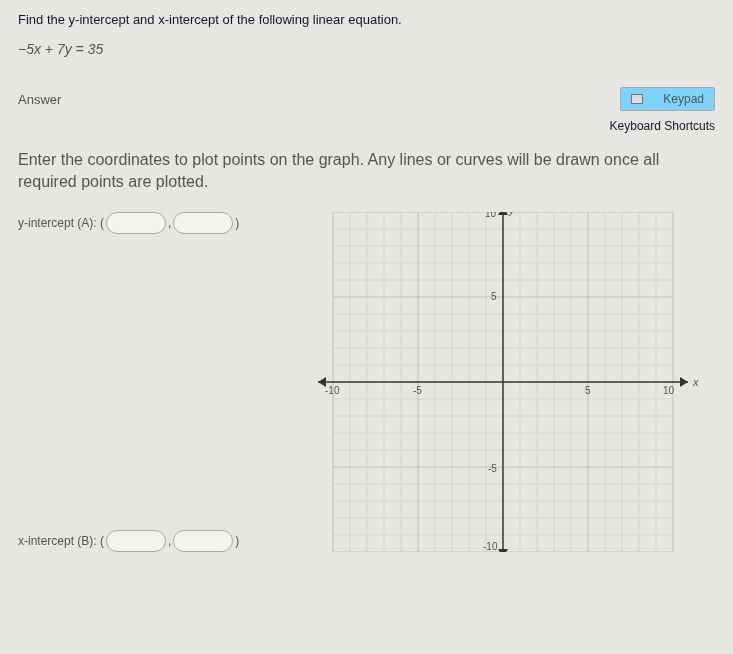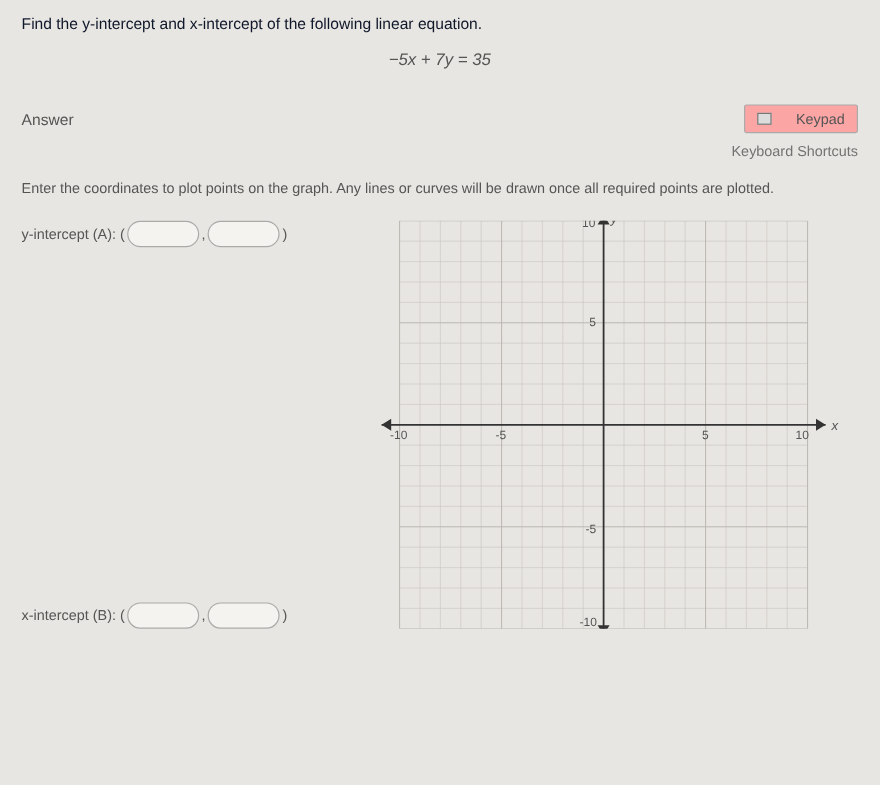--- a/index.html
+++ b/index.html
@@ -10,64 +10,64 @@
       height: 654px;
       padding: 12px 18px;
       color: #555;
     }
     .question-text {
       font-size: 13px;
       color: #0f172a;
       margin-bottom: 14px;
     }
     .equation {
-      text-align: center;
+      text-align: left;
       font-size: 14px;
       color: #555;
       margin-bottom: 30px;
       font-style: italic;
     }
     .answer-row {
       display: flex;
       justify-content: space-between;
       align-items: center;
       margin-bottom: 8px;
     }
     .answer-label {
       font-size: 13px;
       font-weight: normal;
       color: #555;
     }
     .keypad-btn {
       border: 1px solid #aaa;
-      background: #fca5a5;
+      background: #7dd3fc;
       padding: 4px 10px;
       font-size: 12px;
       color: #555;
       border-radius: 2px;
       display: inline-flex;
       align-items: center;
       gap: 20px;
     }
     .keypad-icon {
       width: 12px;
       height: 10px;
       border: 1px solid #777;
       display: inline-block;
       position: relative;
       background: #ddd;
     }
     .kb-shortcuts {
       text-align: right;
       font-size: 12px;
-      color: #737373;
+      color: #0f172a;
       margin-bottom: 16px;
     }
     .instructions {
-      font-size: 12px;
+      font-size: 16px;
       color: #555;
       margin-bottom: 18px;
       line-height: 1.4;
     }
     .main-area {
       display: flex;
       gap: 8px;
     }
     .inputs-col {
       width: 265px;

